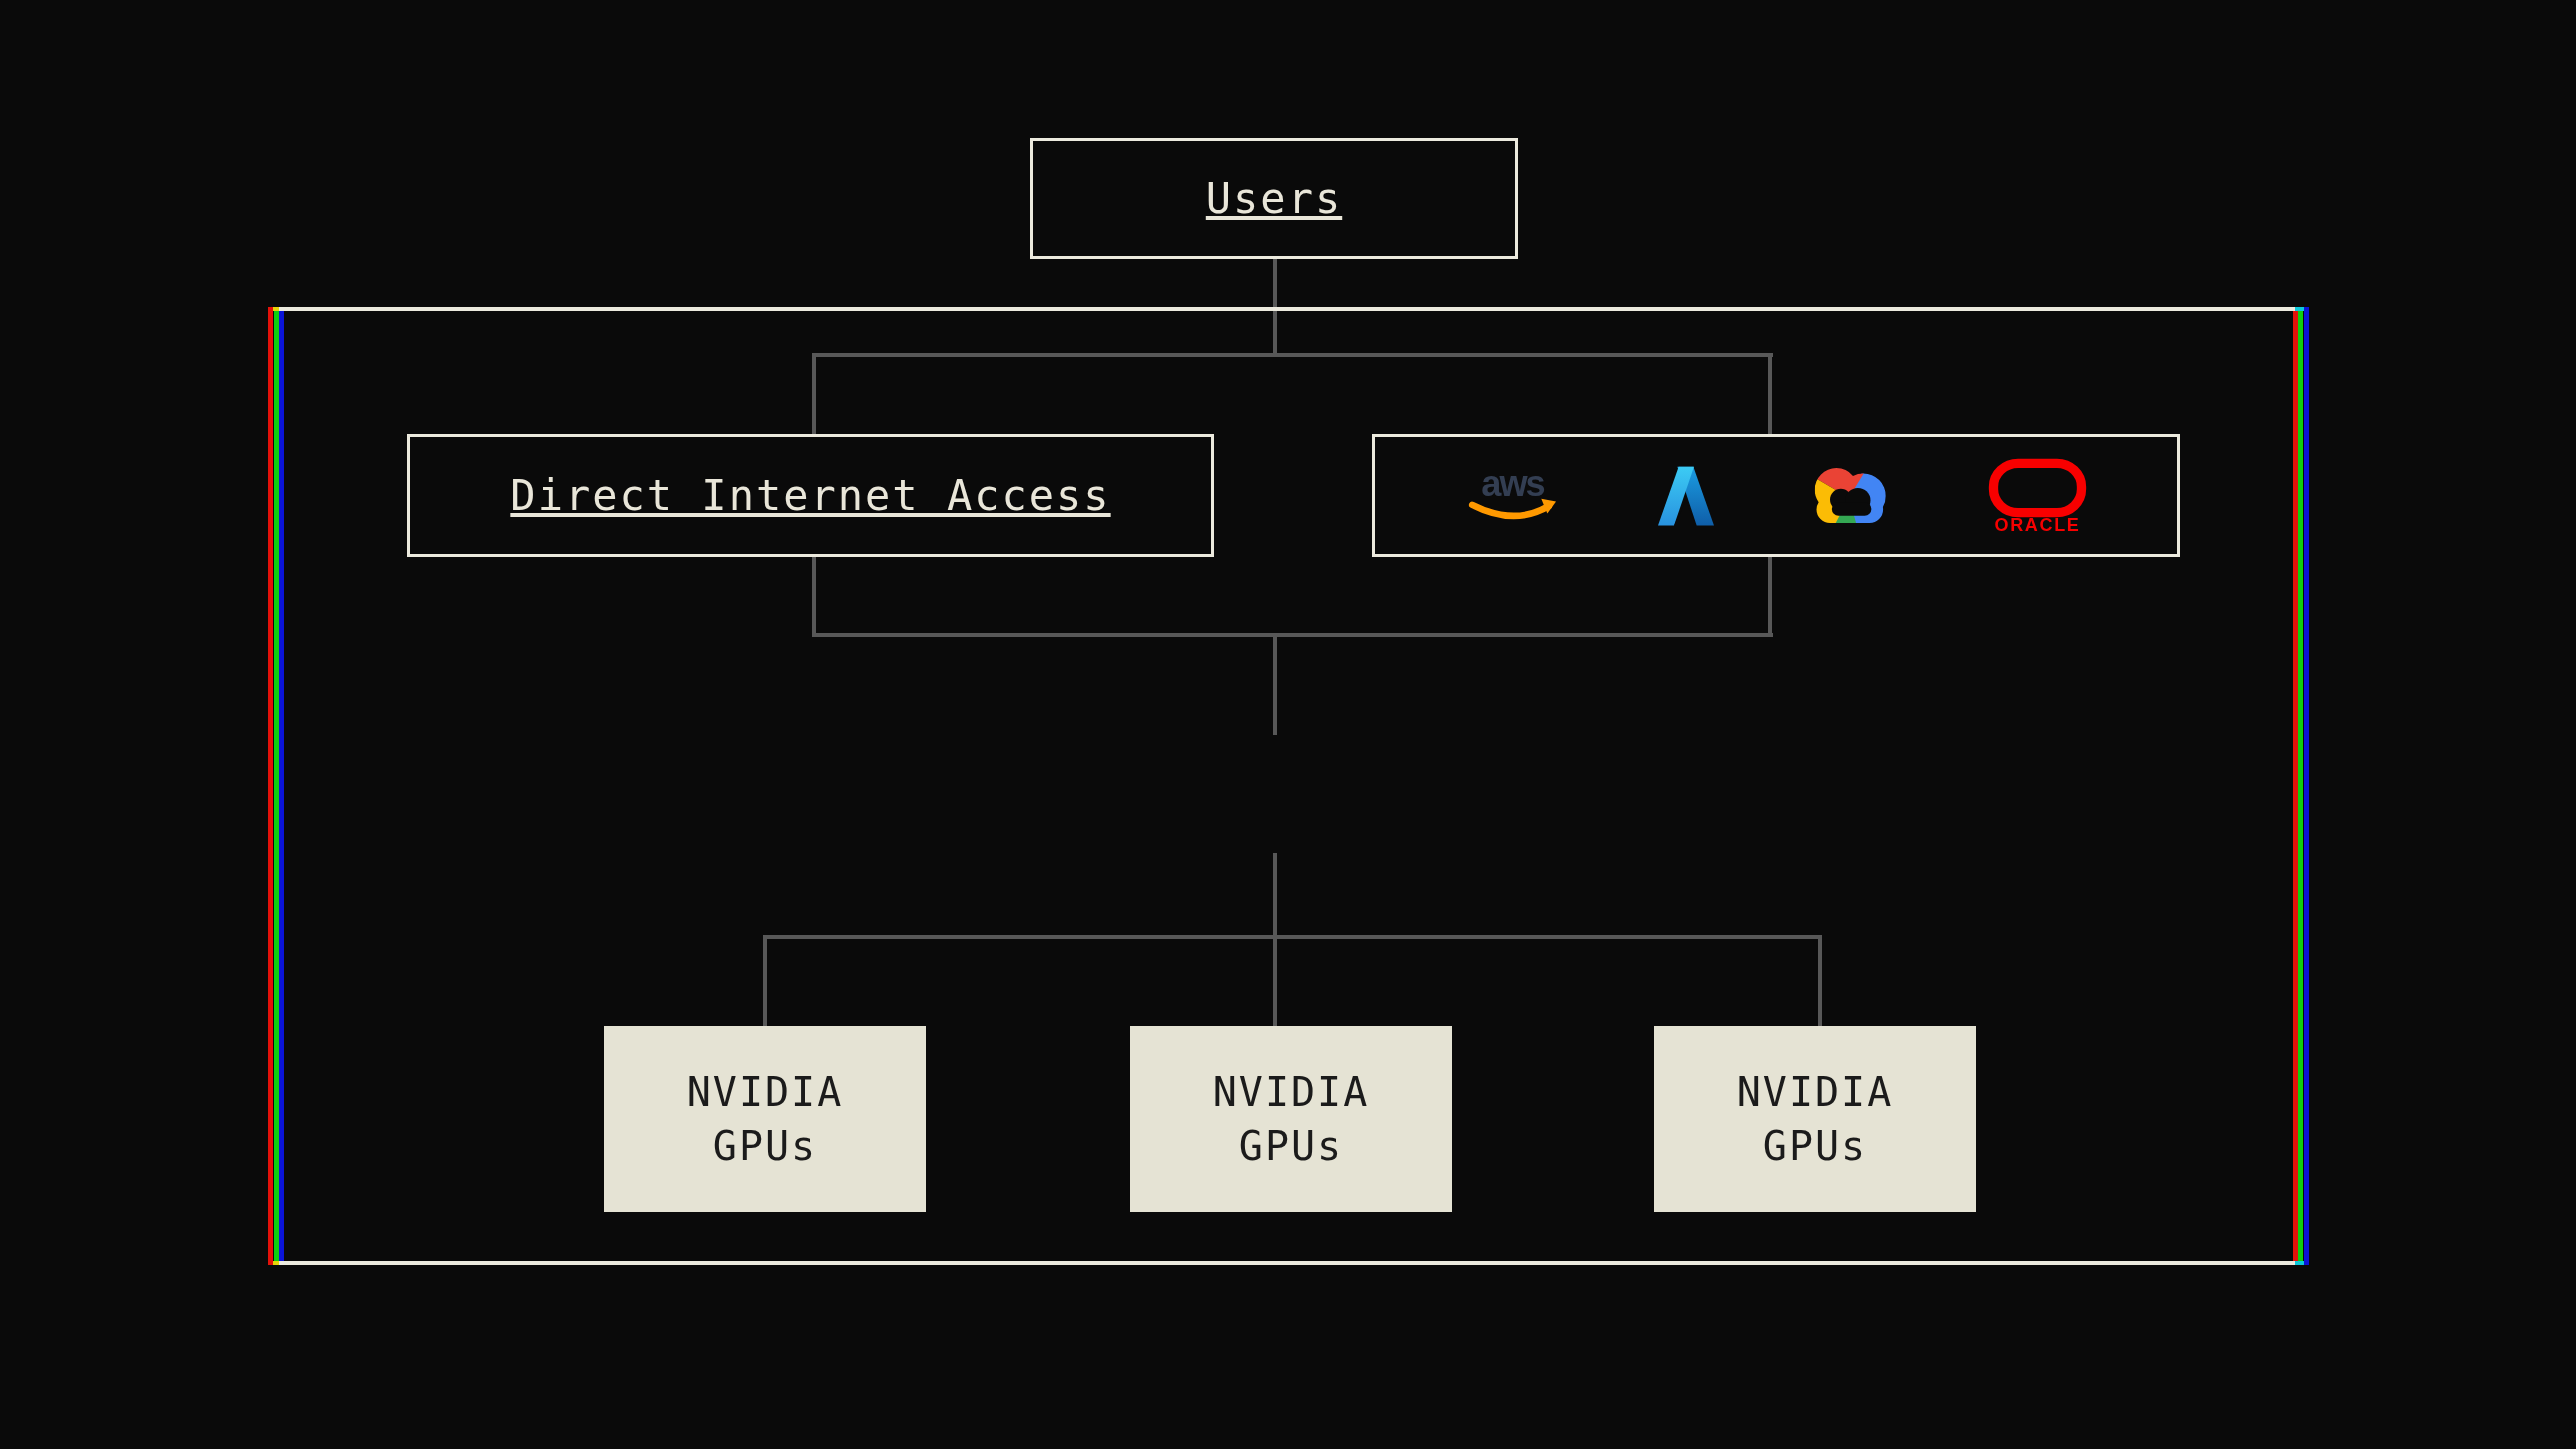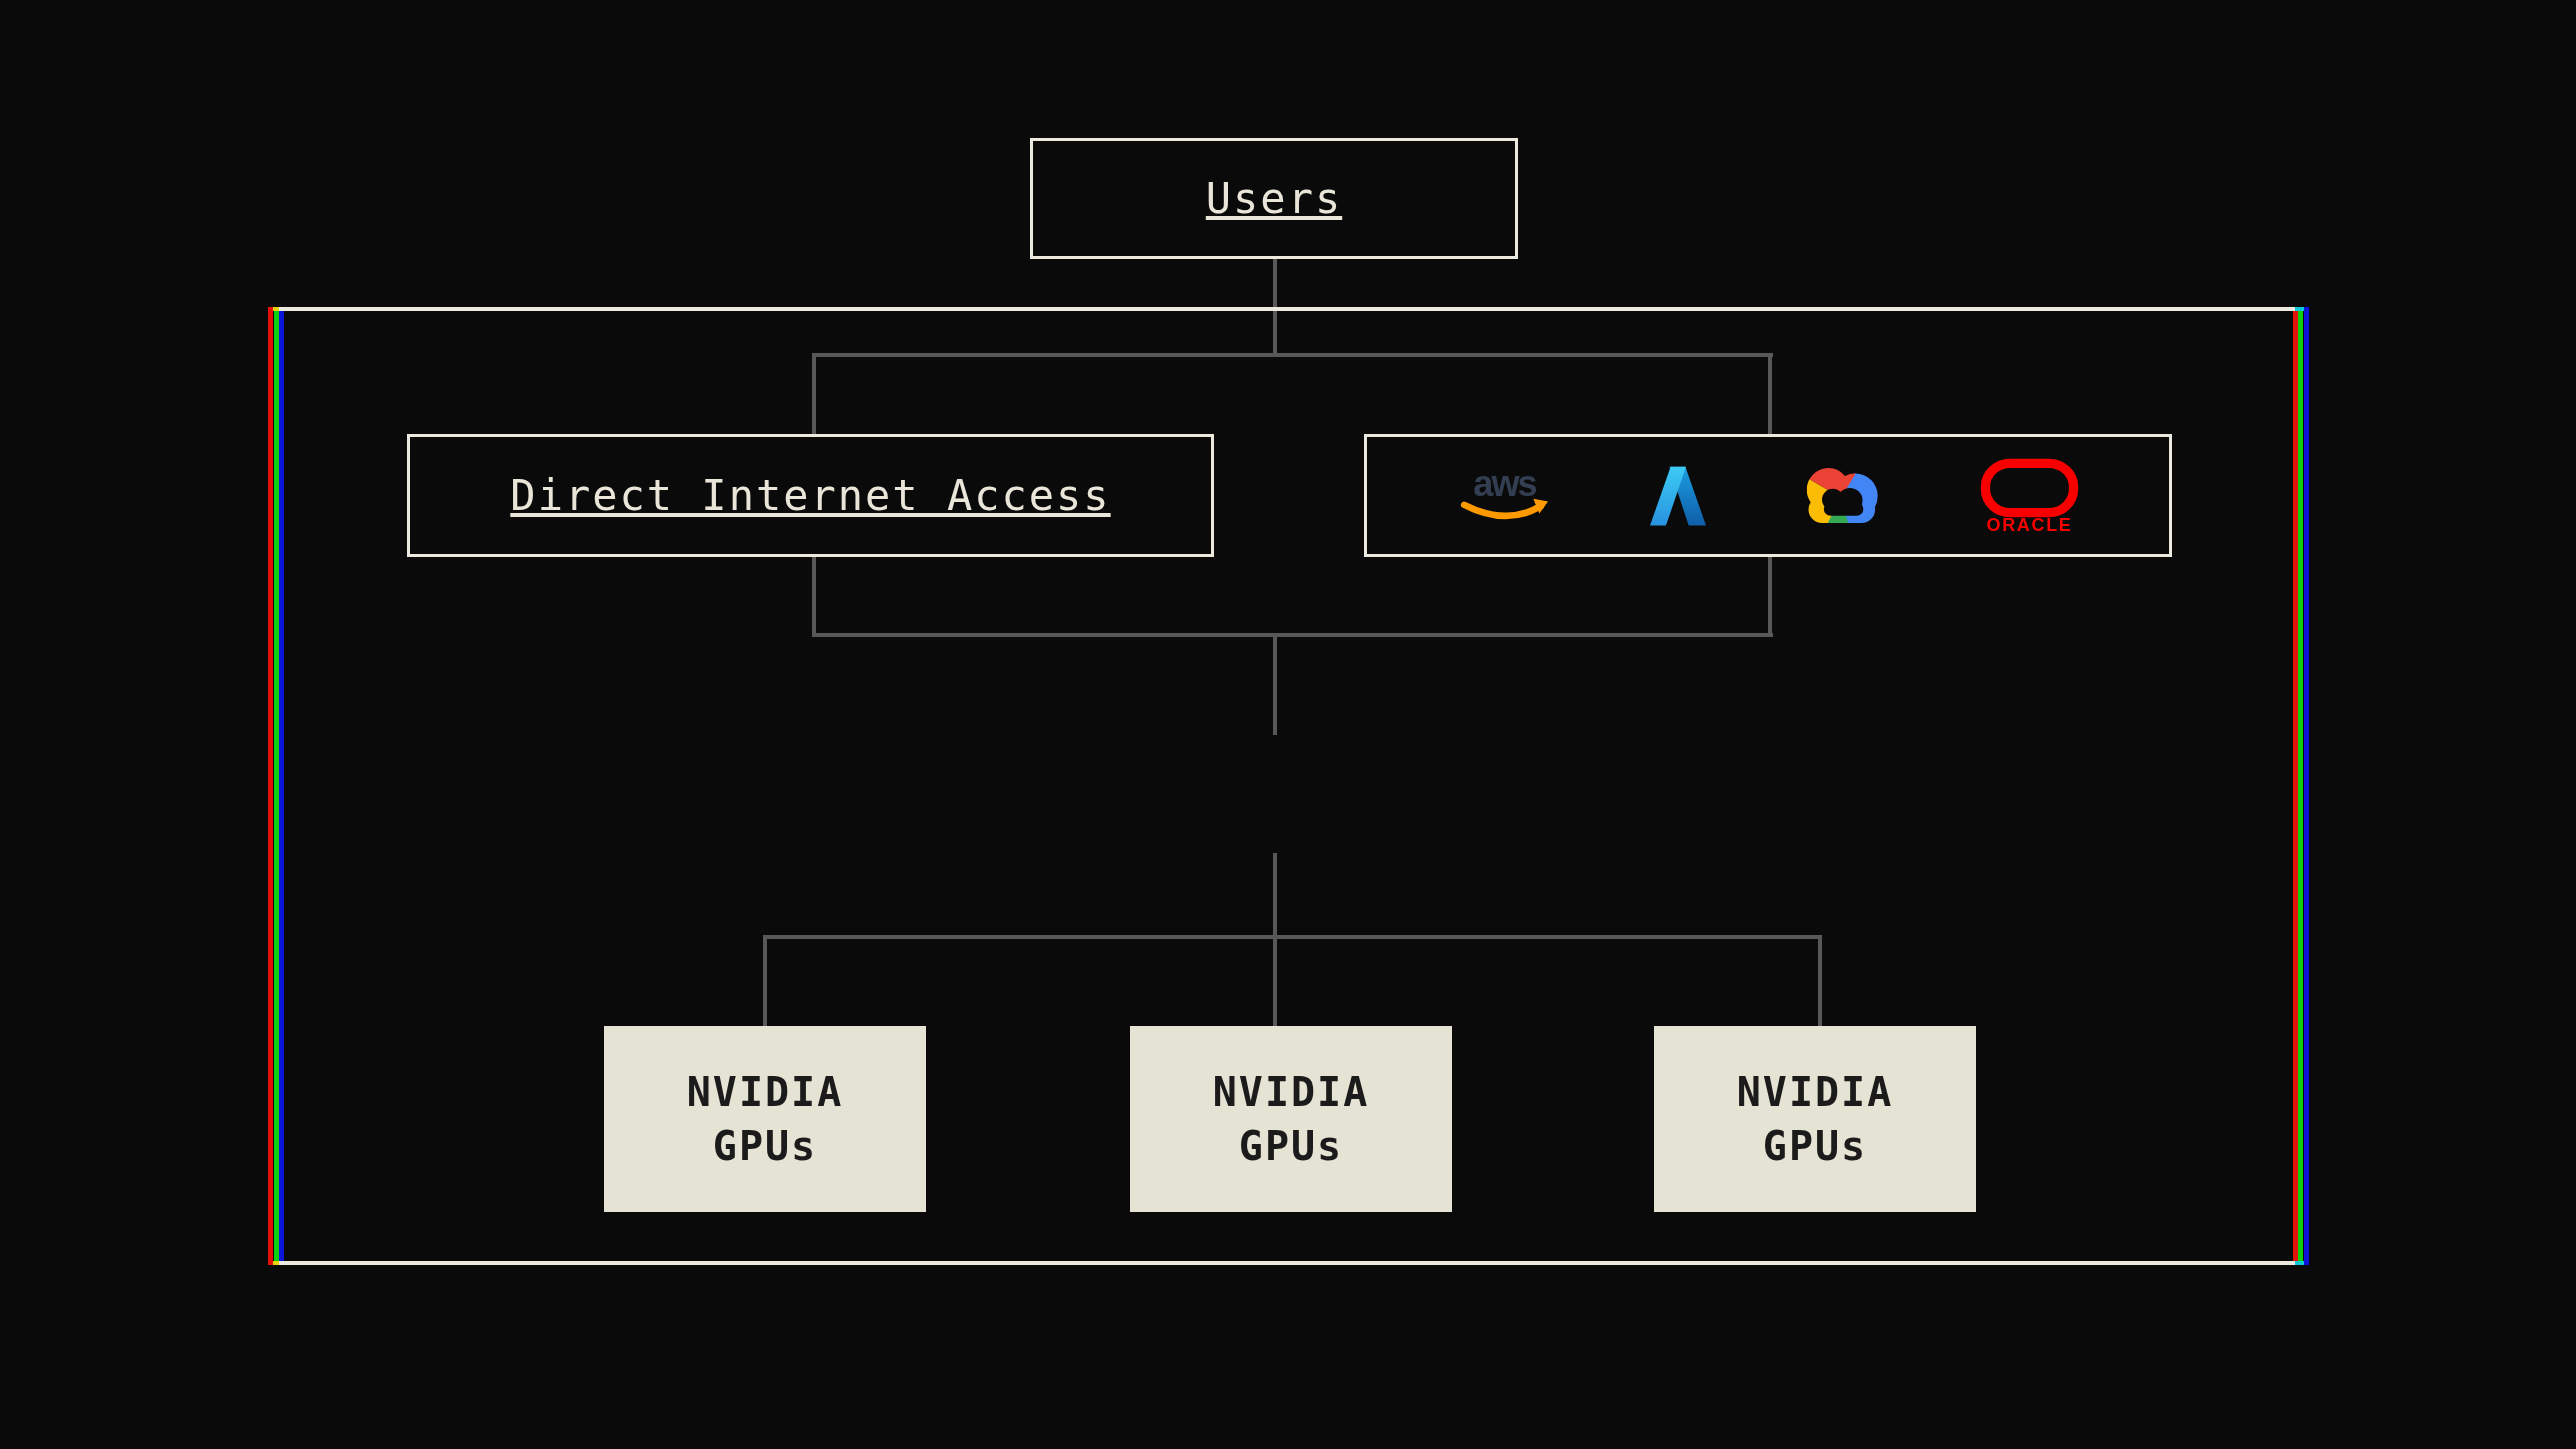--- a/index.html
+++ b/index.html
@@ -12,30 +12,30 @@
 
   
   .node{position:absolute;z-index:2;background:#0a0a0a;border:3.4px solid #eceade;
         display:flex;align-items:center;justify-content:center;
         color:#e9e6d9;font-size:42px;letter-spacing:2px;font-weight:400;
         box-sizing:border-box;white-space:nowrap;text-decoration:underline;}
 
   
   .gpu{position:absolute;z-index:2;background:#e5e3d4;color:#1b1b1b;
        display:flex;flex-direction:column;align-items:center;justify-content:center;
-       font-size:40px;letter-spacing:2px;font-weight:700;line-height:54px;
+       font-size:40px;letter-spacing:2px;font-weight:400;line-height:54px;
        box-sizing:border-box;text-align:center;}
 
   
   .stripe{position:absolute;z-index:3;}
 
   
   .logos-row{position:absolute;z-index:2;background:#0a0a0a;border:3.4px solid #eceade;
              box-sizing:border-box;display:flex;align-items:center;
-             justify-content:space-evenly;}
+             justify-content:space-evenly;margin-left:8px;}
   .logo{display:flex;align-items:center;justify-content:center;}
 </style>
 </head>
 <body>
 
 <div class="stage">
 
   <div class="stripe" style="left:268px;top:307px;width:5.4px;height:958px;background:#e41109;"></div>
   <div class="stripe" style="left:274px;top:307px;width:5.4px;height:958px;background:#0ed00e;"></div>
   <div class="stripe" style="left:279px;top:307px;width:5.4px;height:958px;background:#0b14d8;"></div>

